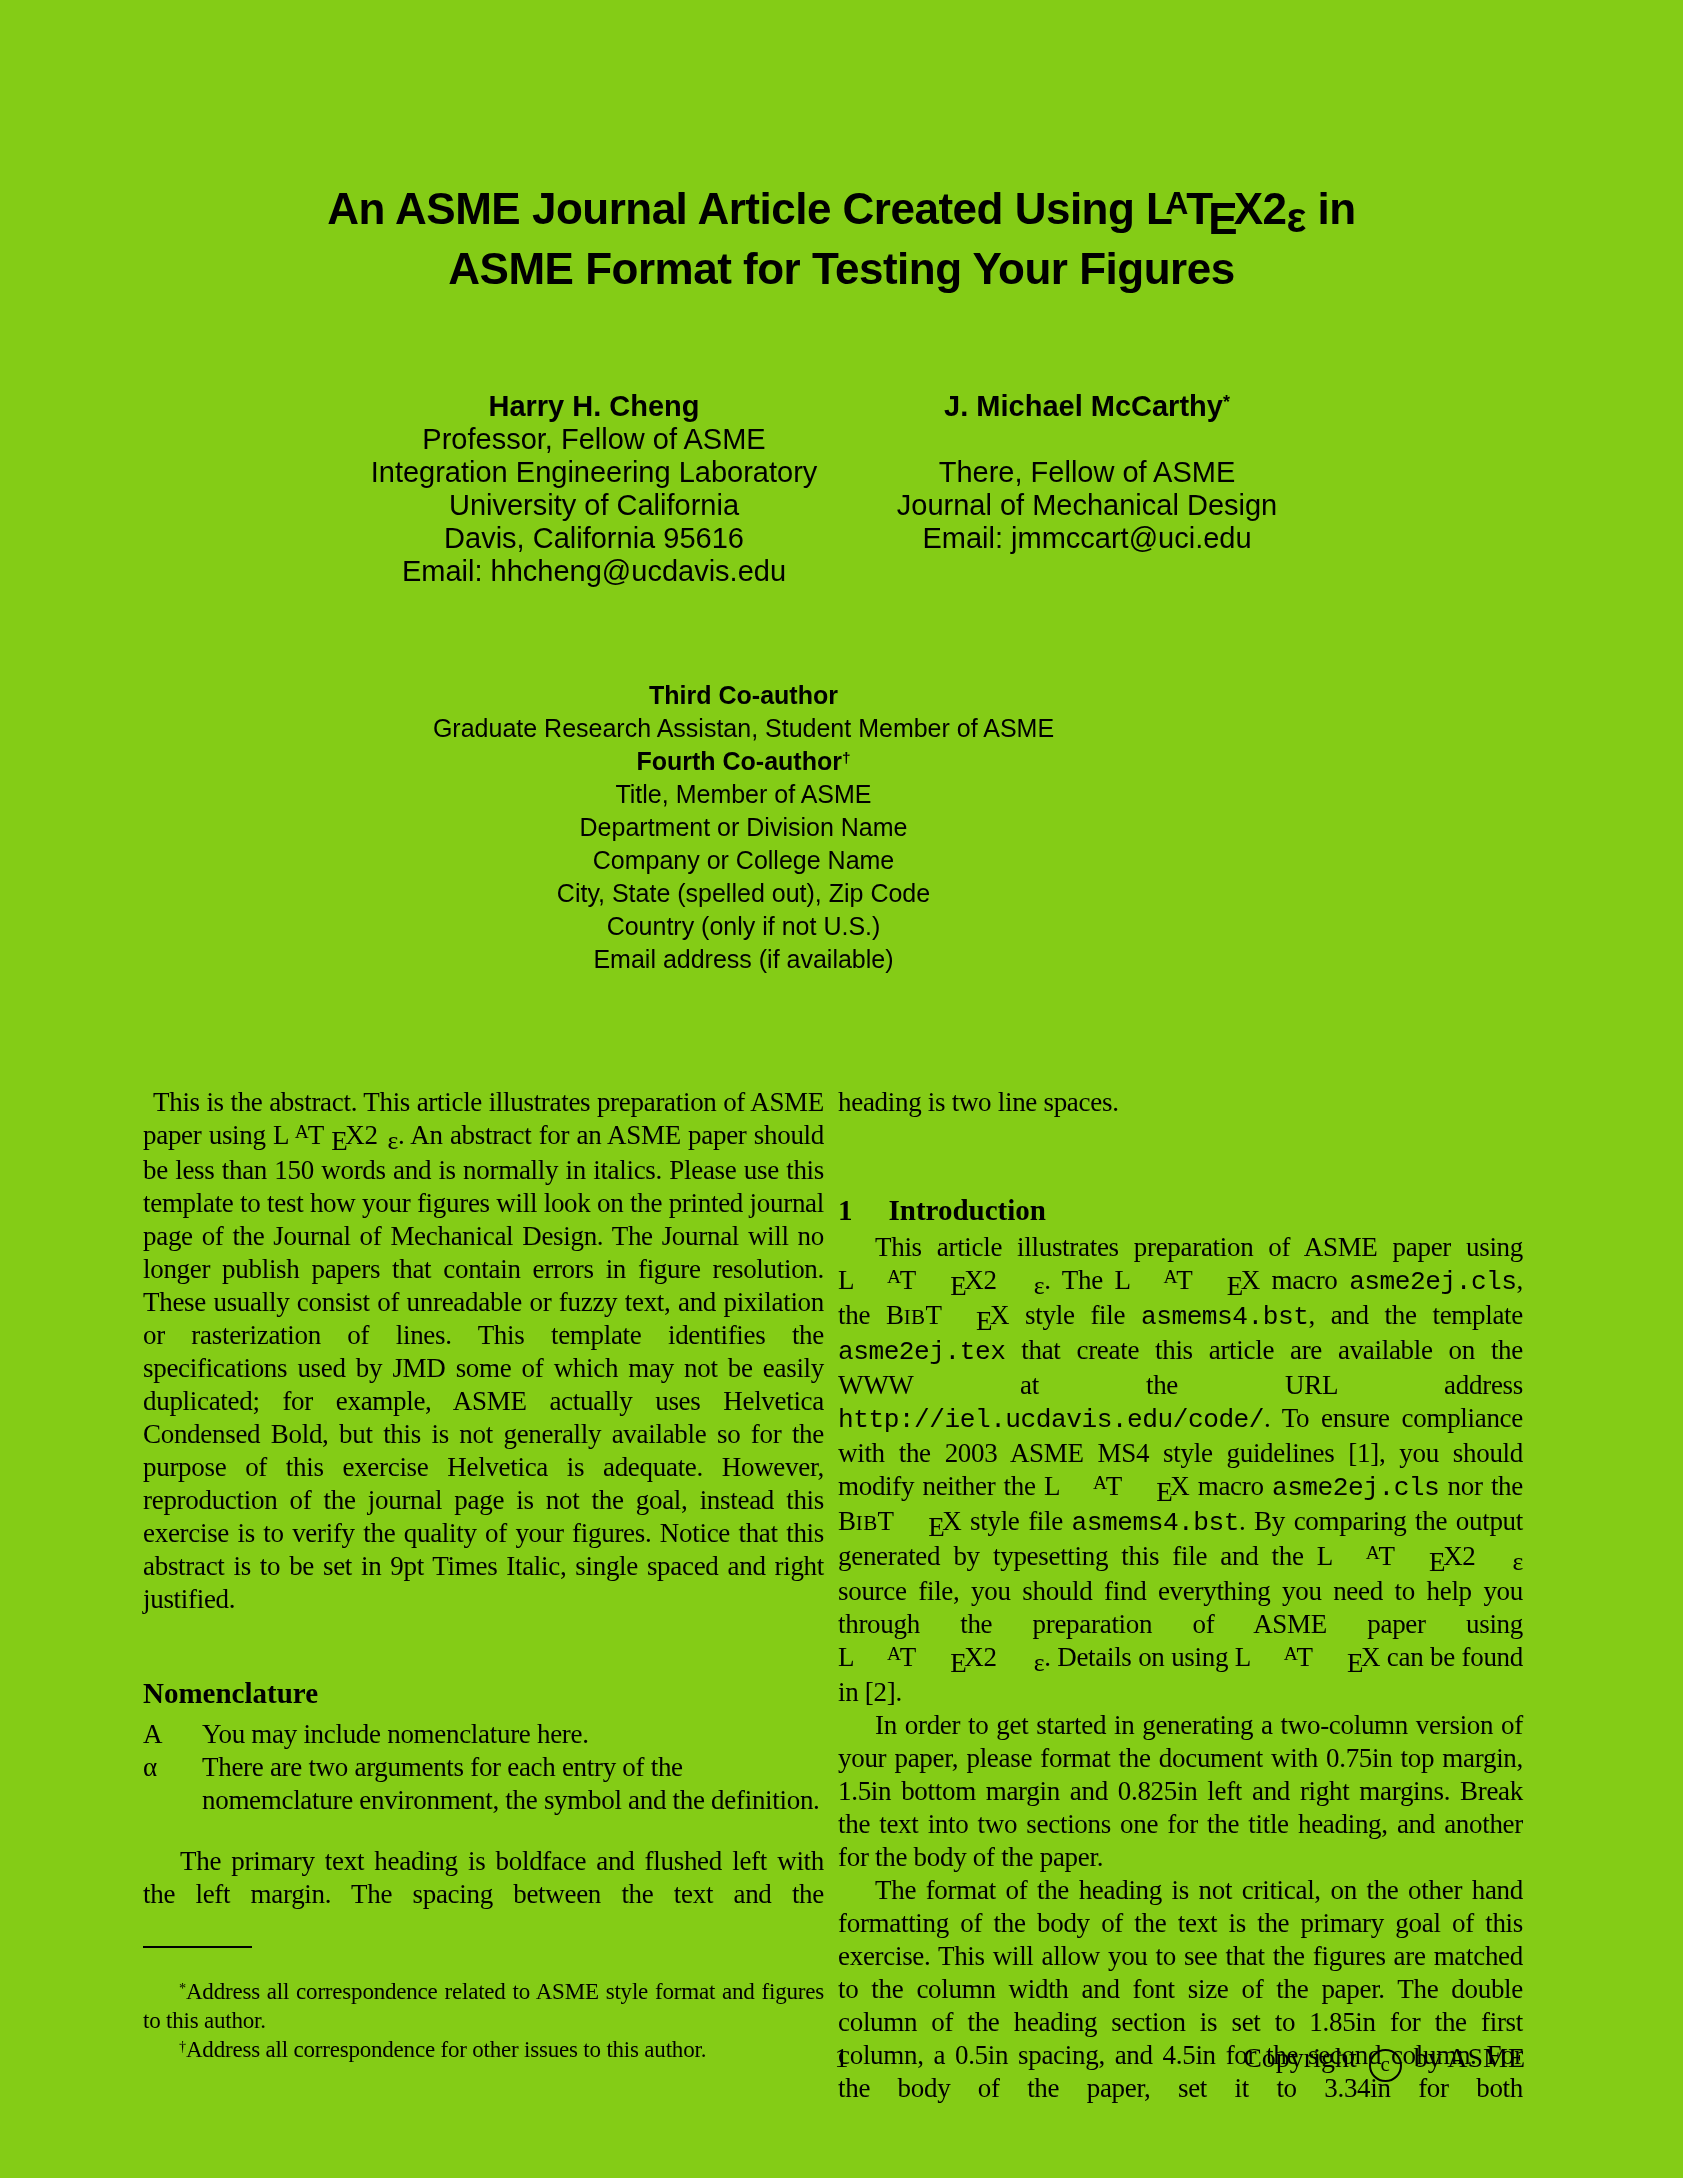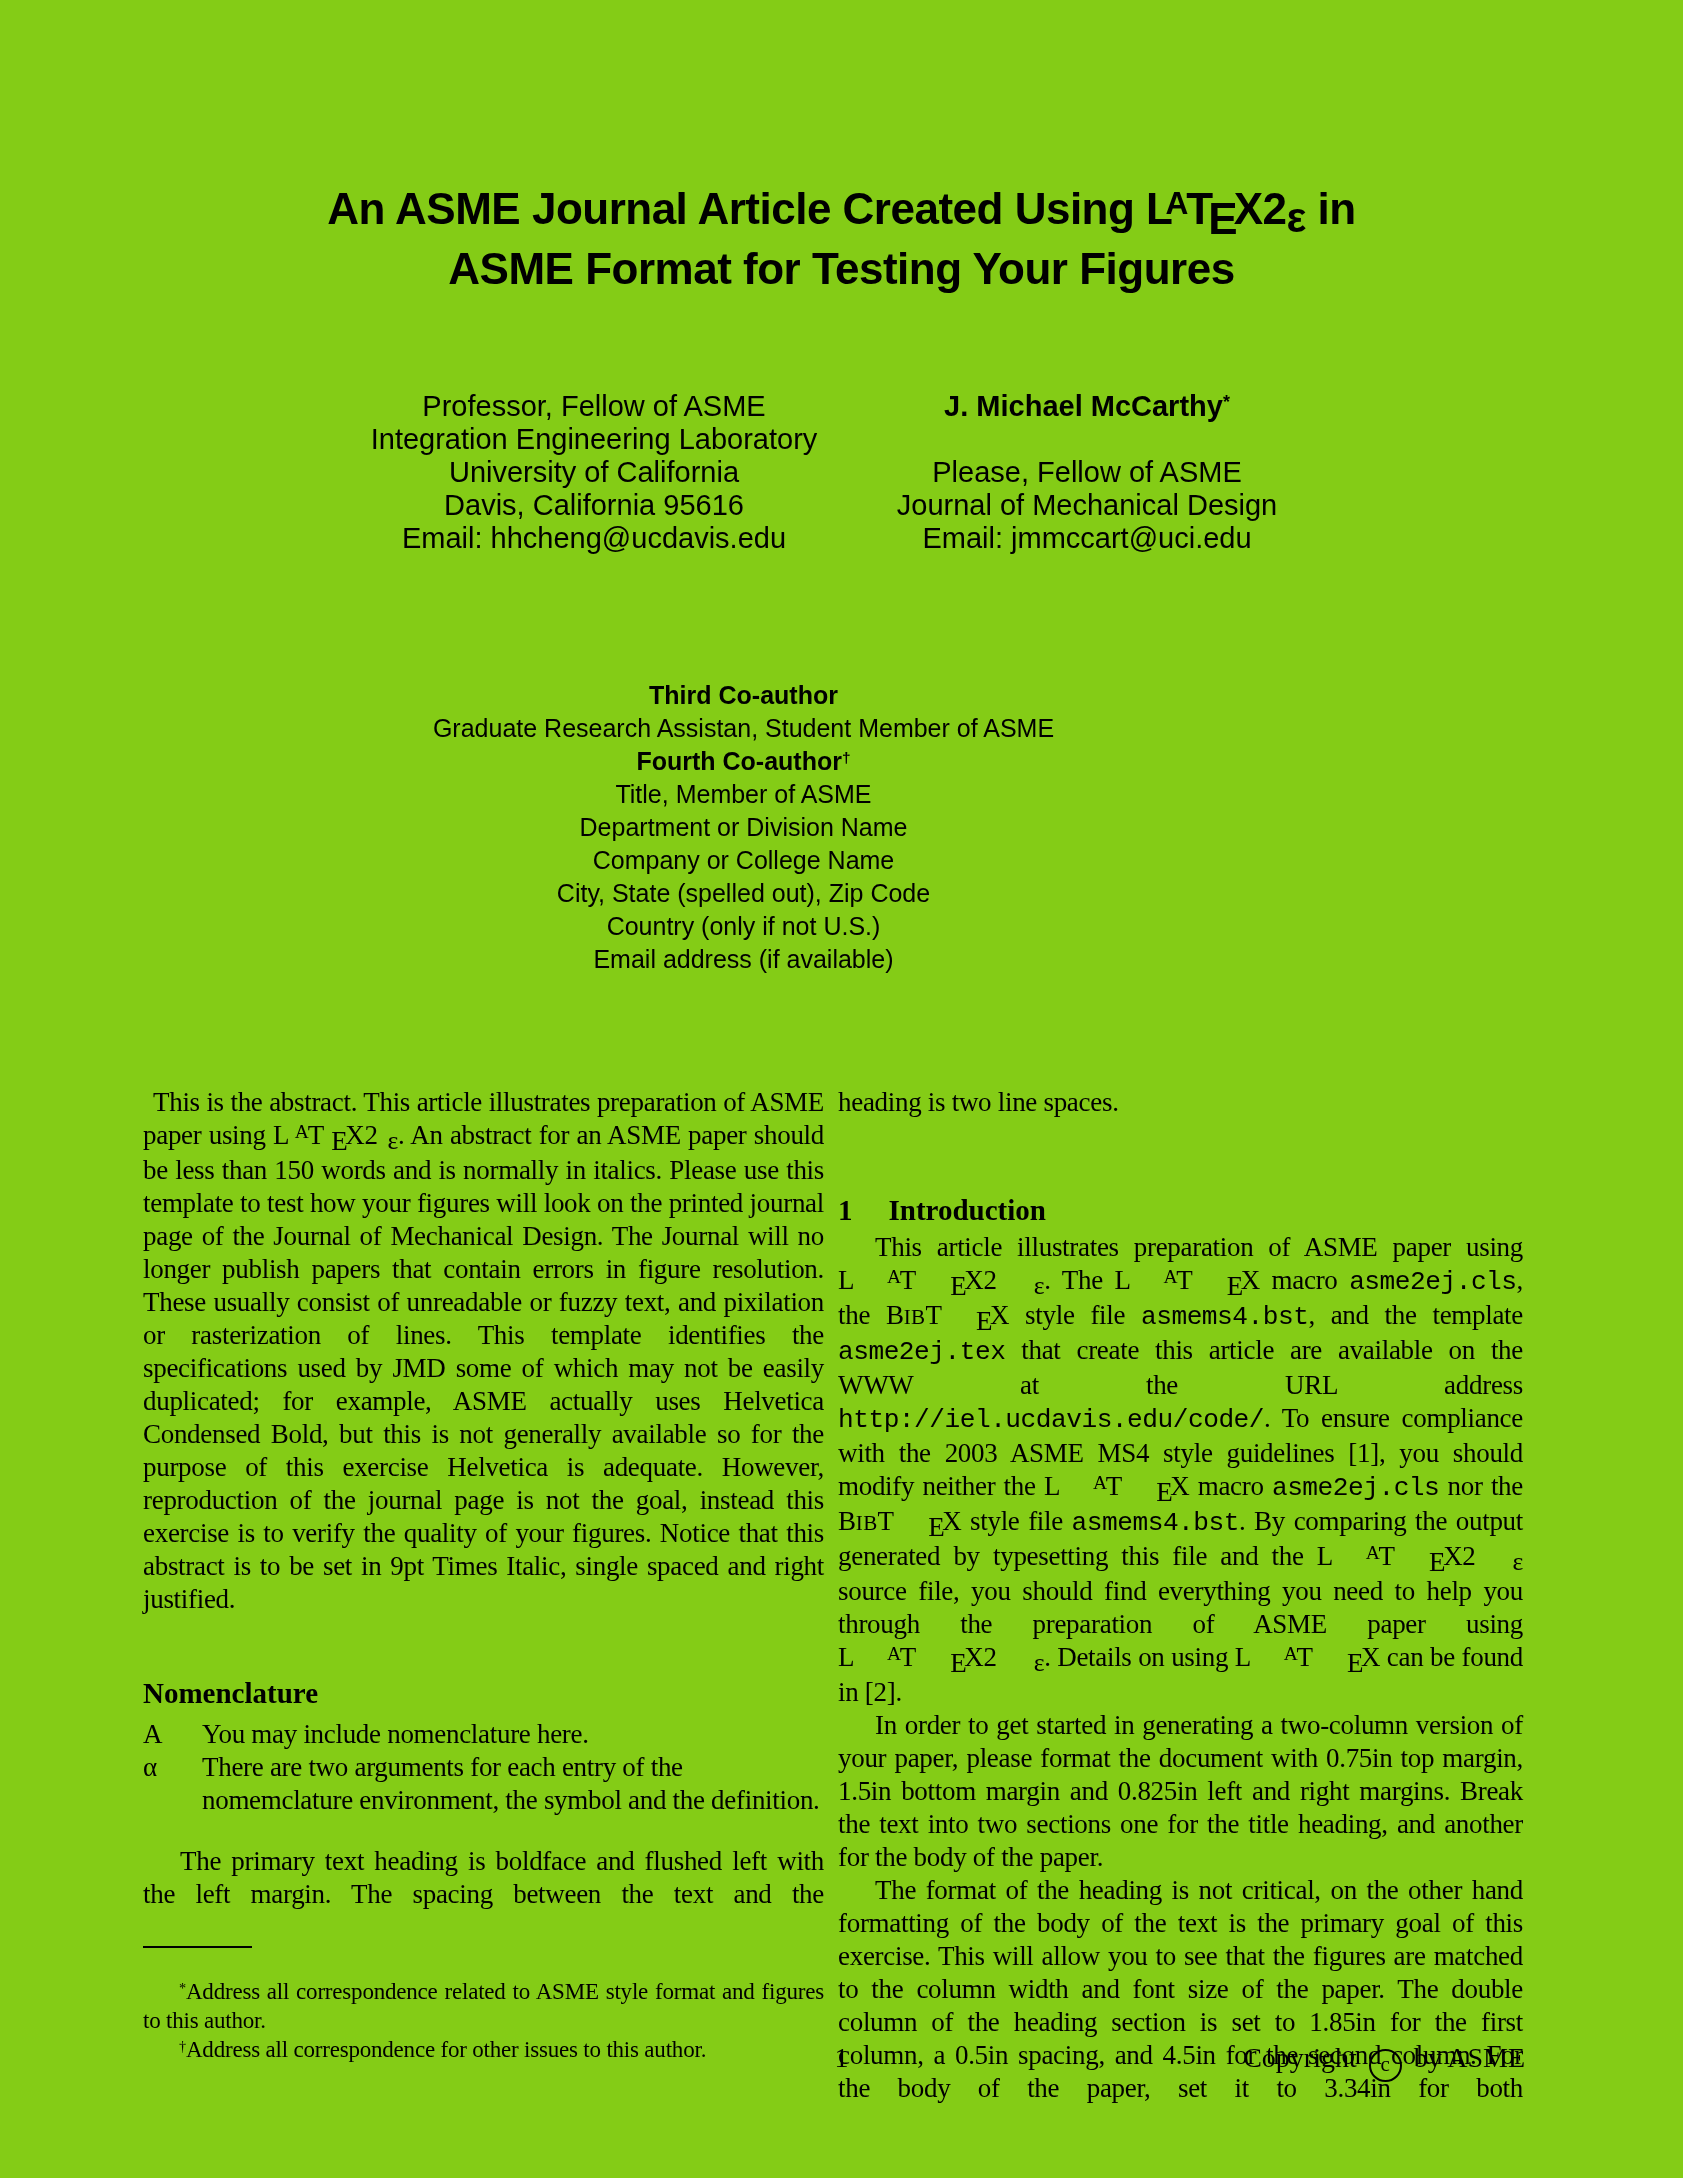--- a/index.html
+++ b/index.html
@@ -71,30 +71,31 @@
 <body>
 
 <div class="page">
 
   <div class="title">
     <div>An ASME Journal Article Created Using <span class="tex-logo"><span>L</span><span class="lA">A</span><span>T</span><span class="lE">E</span><span>X</span><span>2</span><span class="eps">ε</span></span> in</div>
     <div>ASME Format for Testing Your Figures</div>
   </div>
 
   <div class="author-col" id="author1">
+      <div class="a-line"><b>Harry H. Cheng</b></div>
       <div class="a-line">Professor, Fellow of ASME</div>
       <div class="a-line">Integration Engineering Laboratory</div>
       <div class="a-line">University of California</div>
       <div class="a-line">Davis, California 95616</div>
       <div class="a-line">Email: hhcheng@ucdavis.edu</div>
     </div>
   <div class="author-col" id="author2">
       <div class="a-line"><b>J. Michael McCarthy<sup>*</sup></b></div>
       <div class="a-line">&nbsp;</div>
-      <div class="a-line">Please, Fellow of ASME</div>
+      <div class="a-line">There, Fellow of ASME</div>
       <div class="a-line">Journal of Mechanical Design</div>
       <div class="a-line">Email: jmmccart@uci.edu</div>
     </div>
   <div class="additional-authors">
       <div class="a-line"><b>Third Co-author</b></div>
       <div class="a-line">Graduate Research Assistan, Student Member of ASME</div>
       <div class="a-line"><b>Fourth Co-author<sup>†</sup></b></div>
       <div class="a-line">Title, Member of ASME</div>
       <div class="a-line">Department or Division Name</div>
       <div class="a-line">Company or College Name</div>

